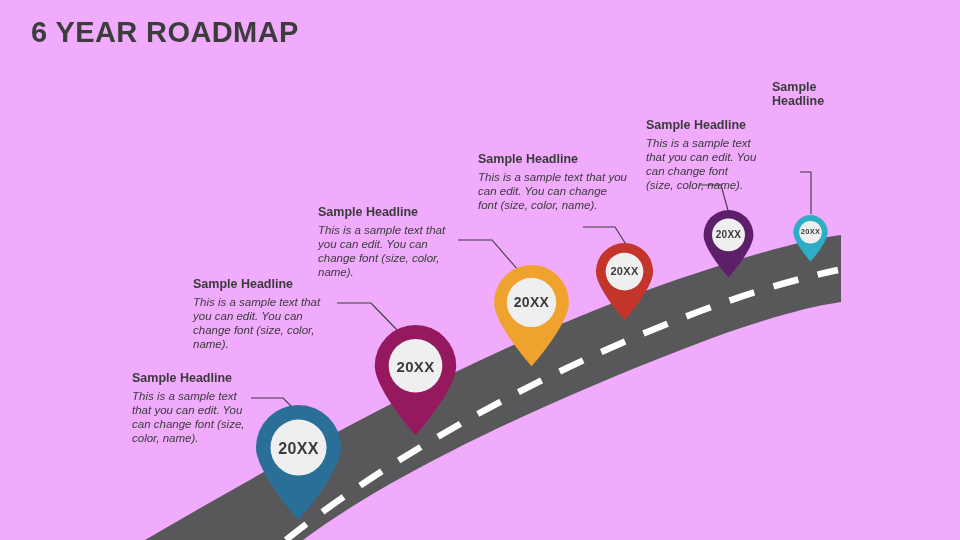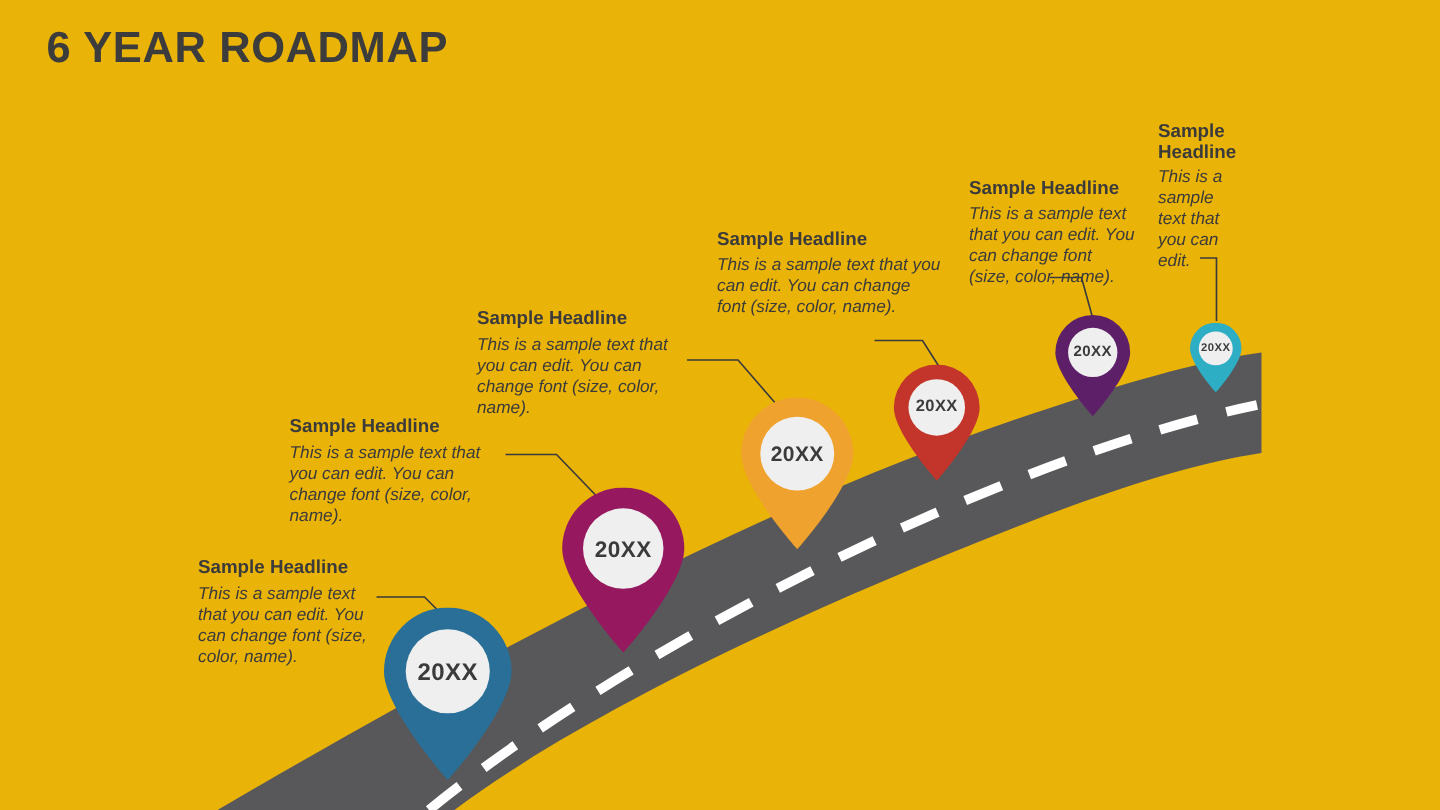--- a/index.html
+++ b/index.html
@@ -11,21 +11,21 @@
     width: 960px;
     height: 540px;
     overflow: hidden;
     font-family: "Liberation Sans", sans-serif;
     position: relative;
   }
   #slide {
     position: relative;
     width: 960px;
     height: 540px;
-    background: #eab308;
+    background: #f0abfc;
     overflow: hidden;
   }
   #title {
     position: absolute;
     left: 31px;
     top: 16px;
     font-size: 29px;
     font-weight: bold;
     letter-spacing: 0.4px;
     color: #3c3c3c;
@@ -127,21 +127,20 @@
   <div class="txt" id="txt4">
     <div class="hl">Sample Headline</div>
     <div class="bd">This is a sample text that you can edit. You can change font (size, color, name).</div>
   </div>
   <div class="txt" id="txt5">
     <div class="hl">Sample Headline</div>
     <div class="bd">This is a sample text that you can edit. You can change font (size, color, name).</div>
   </div>
   <div class="txt" id="txt6">
     <div class="hl">Sample Headline</div>
-    <div class="bd">This is a sample text that you can edit.</div>
   </div>
 
   <div class="pin" id="pin1" style="left:250px; top:405px; width:97px; height:116px;">
     <svg width="97" height="116" viewBox="0 0 100 120">
       <path class="pin-shape" d="M50 119 C 50 119, 6 70, 6 44 A 44 44 0 1 1 94 44 C 94 70, 50 119, 50 119 Z" fill="#2a6f97"></path>
       <circle class="pin-hole" cx="50" cy="44" r="29" fill="#efefef"></circle>
     </svg>
     <div class="pin-year" style="top:35px; font-size:16px;">20XX</div>
   </div>
 

